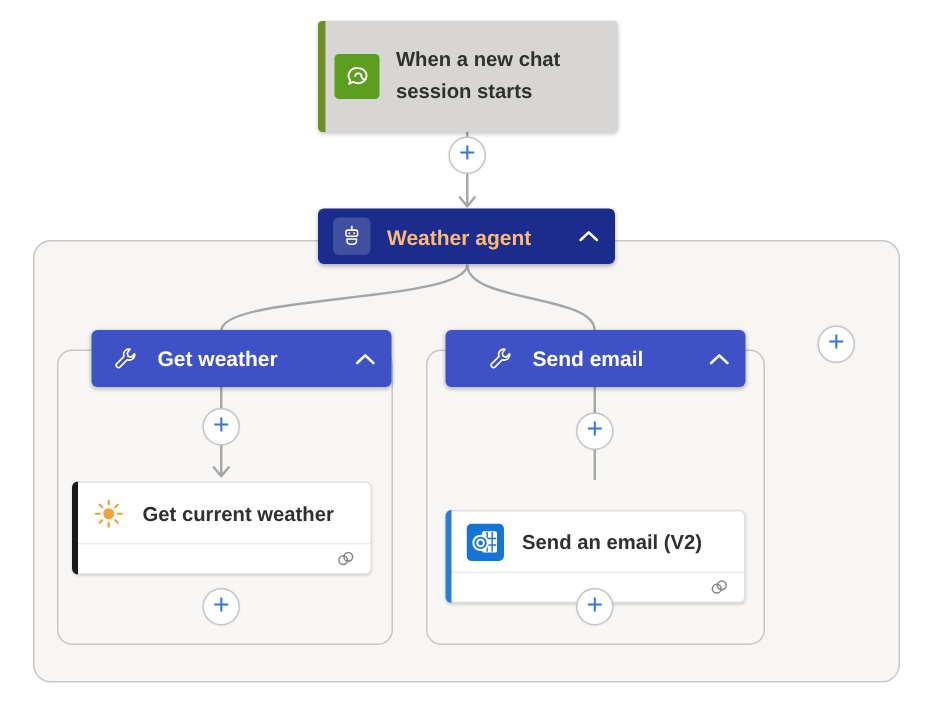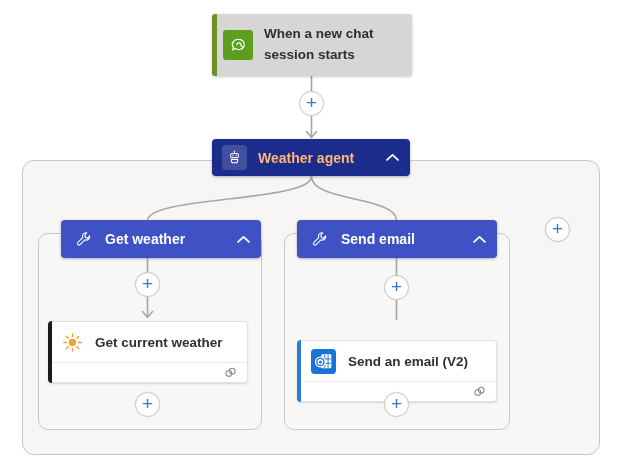--- a/index.html
+++ b/index.html
@@ -8,21 +8,21 @@
   .canvas { position:relative; width:620px; height:470px; background:#ffffff; overflow:hidden; }
 
   
   .scope { position:absolute; background:#f7f6f5; border:1px solid #c9c7c5; border-radius:12px; }
   .scope.inner { border-radius:10px; background:#f8f7f6; }
 
   
   svg.connectors { position:absolute; left:0; top:0; width:620px; height:470px; pointer-events:none; z-index:2; }
 
   
-  .trigger-card { position:absolute; left:212px; top:14px; width:200px; height:62px;
+  .trigger-card { position:absolute; left:212px; top:14px; width:200px; height:74px;
     background:#d7d6d4; border-radius:3px; box-shadow:0 1px 3px rgba(0,0,0,.22);
     display:flex; align-items:center; z-index:3; cursor:pointer; }
   .trigger-stripe { position:absolute; left:0; top:0; width:5px; height:100%; background:#6e8f23; border-radius:3px 0 0 3px; }
   .trigger-icon { width:30px; height:30px; margin-left:11px; background:#5c9e1e; border-radius:3px;
     display:flex; align-items:center; justify-content:center; flex:0 0 auto; }
   .trigger-title { margin-left:11px; margin-right:8px; font-size:13.5px; font-weight:700; color:#30302e; line-height:1.55; }
 
   
   .agent-node { position:absolute; left:212px; top:139px; width:198px; height:37px;
     background:#1b2c8c; border-radius:4px; box-shadow:0 1px 3px rgba(0,0,0,.3);
@@ -151,21 +151,21 @@
         <svg width="15" height="15" viewBox="0 0 16 16" fill="none" stroke="#8a8886" stroke-width="1.1">
           <circle cx="6.2" cy="9" r="3.1"></circle>
           <circle cx="9.8" cy="6.6" r="3.1"></circle>
         </svg>
       </span>
     </div>
   </div>
 
   <div class="plus-btn" style="left:135px; top:392px;">+</div>
 
-  <div class="tool-node" style="left:297px; top:220px;">
+  <div class="tool-node" style="left:297px; top:220px;padding-left:14px;">
     <span class="tool-icon">
       <svg width="16" height="16" viewBox="0 0 16 16" fill="none" stroke="#ffffff" stroke-width="1.1" stroke-linejoin="round">
         <path d="M10.6 1.8a3.5 3.5 0 0 0-3.9 4.8L1.9 11.4a1.55 1.55 0 0 0 2.2 2.2l4.8-4.8a3.5 3.5 0 0 0 4.8-3.9L11.5 7.1l-2.1-.6-.6-2.1z"></path>
       </svg>
     </span>
     <span class="tool-label">Send email</span>
     <span class="chev-btn">
       <svg width="13" height="9" viewBox="0 0 12 8">
         <polyline points="1,6.3 6,1.6 11,6.3" fill="none" stroke="#ffffff" stroke-width="1.6" stroke-linecap="round" stroke-linejoin="round"></polyline>
       </svg>

